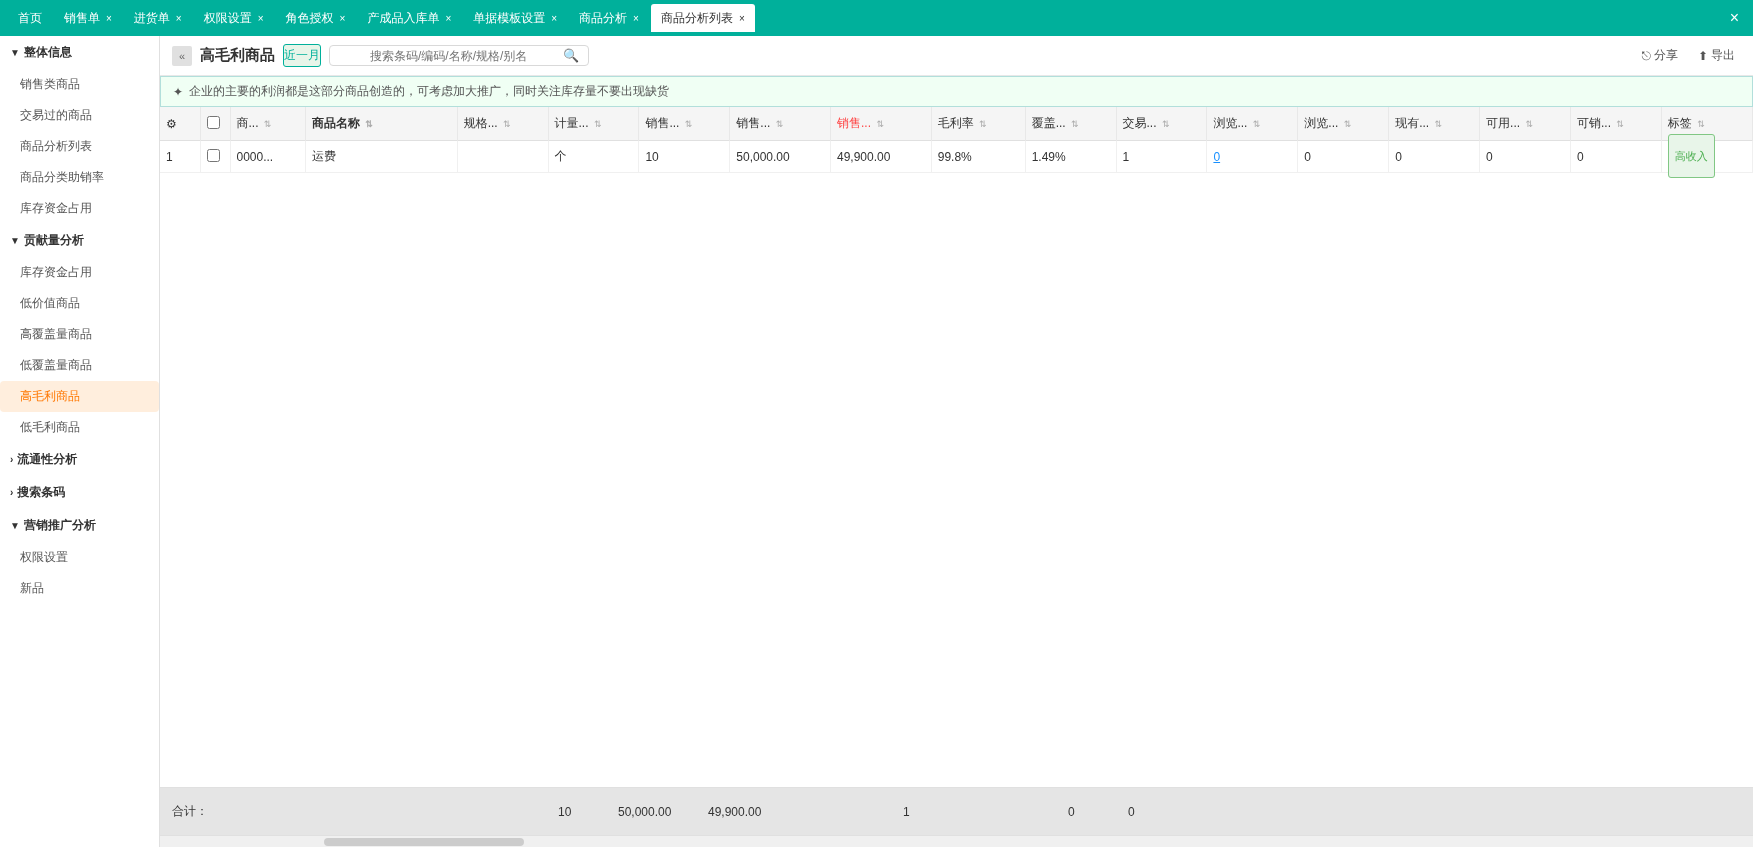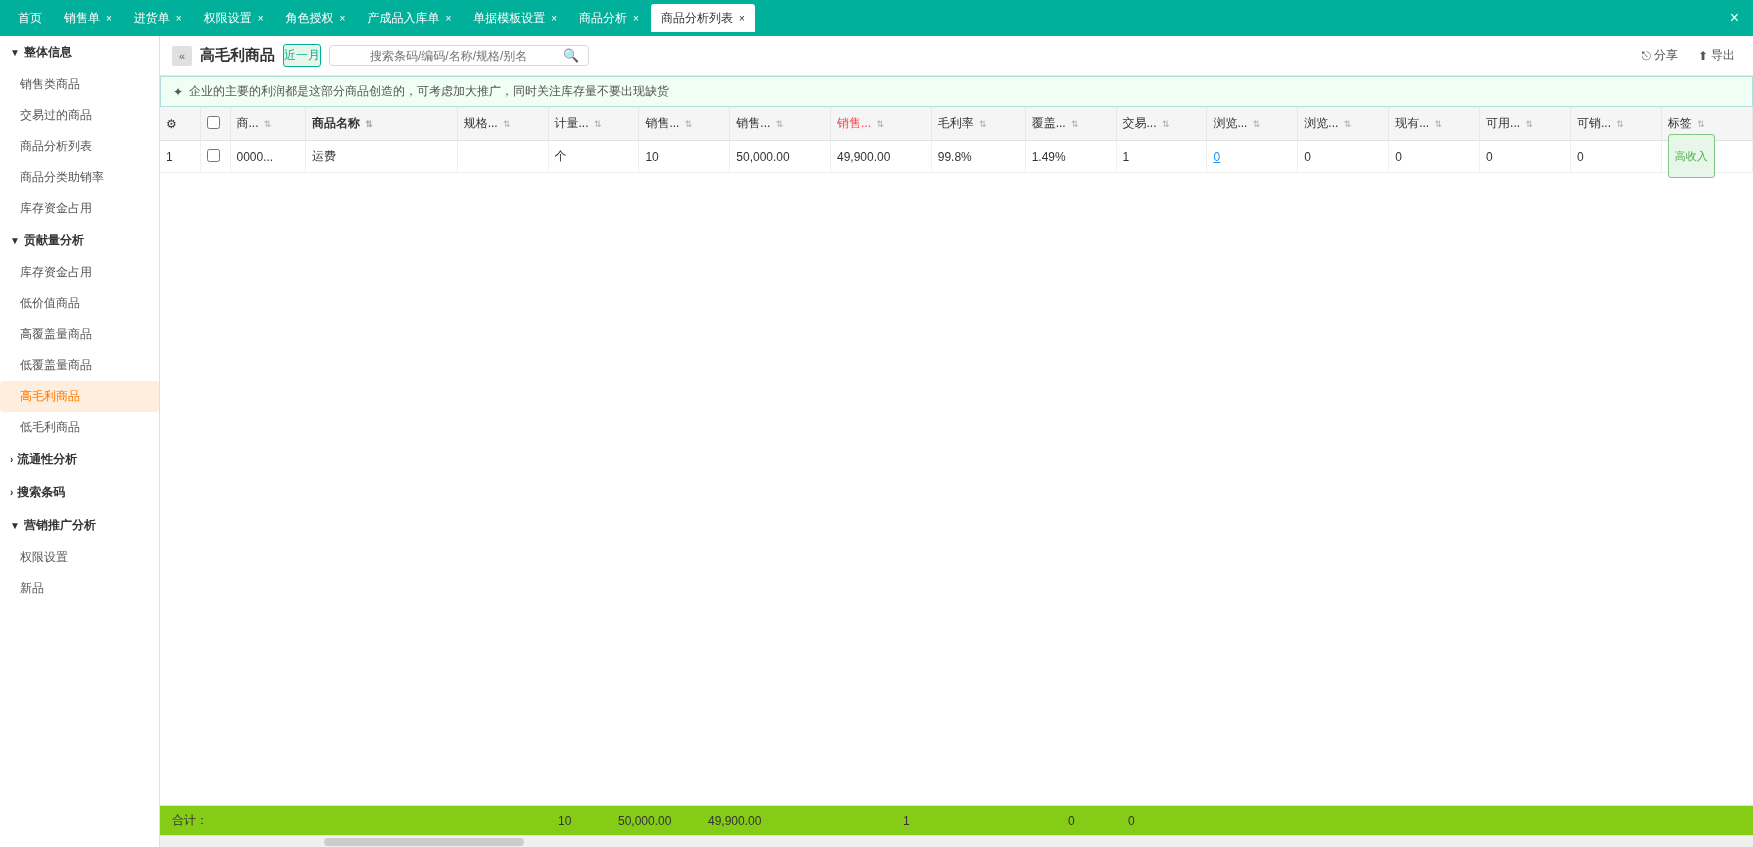--- a/index.html
+++ b/index.html
@@ -211,23 +211,23 @@
       border-radius: 3px;
       padding: 15px 6px;
       font-size: 11px;
     }
     .link-style { color: #1890ff; text-decoration: underline; cursor: pointer; }
 
     
     .footer-total {
       display: flex;
       align-items: center;
-      background: #84cc16;
+      background: #e5e5e5;
       border-top: 1px solid #e0e0e0;
-      padding: 6px 12px;
+      padding: 15px 12px;
       flex-shrink: 0;
       font-size: 12px;
     }
     .footer-total-label { color: #333; min-width: 60px; }
     .footer-cells {
       display: flex;
       flex: 1;
     }
     .footer-cell {
       padding: 0 6px;

